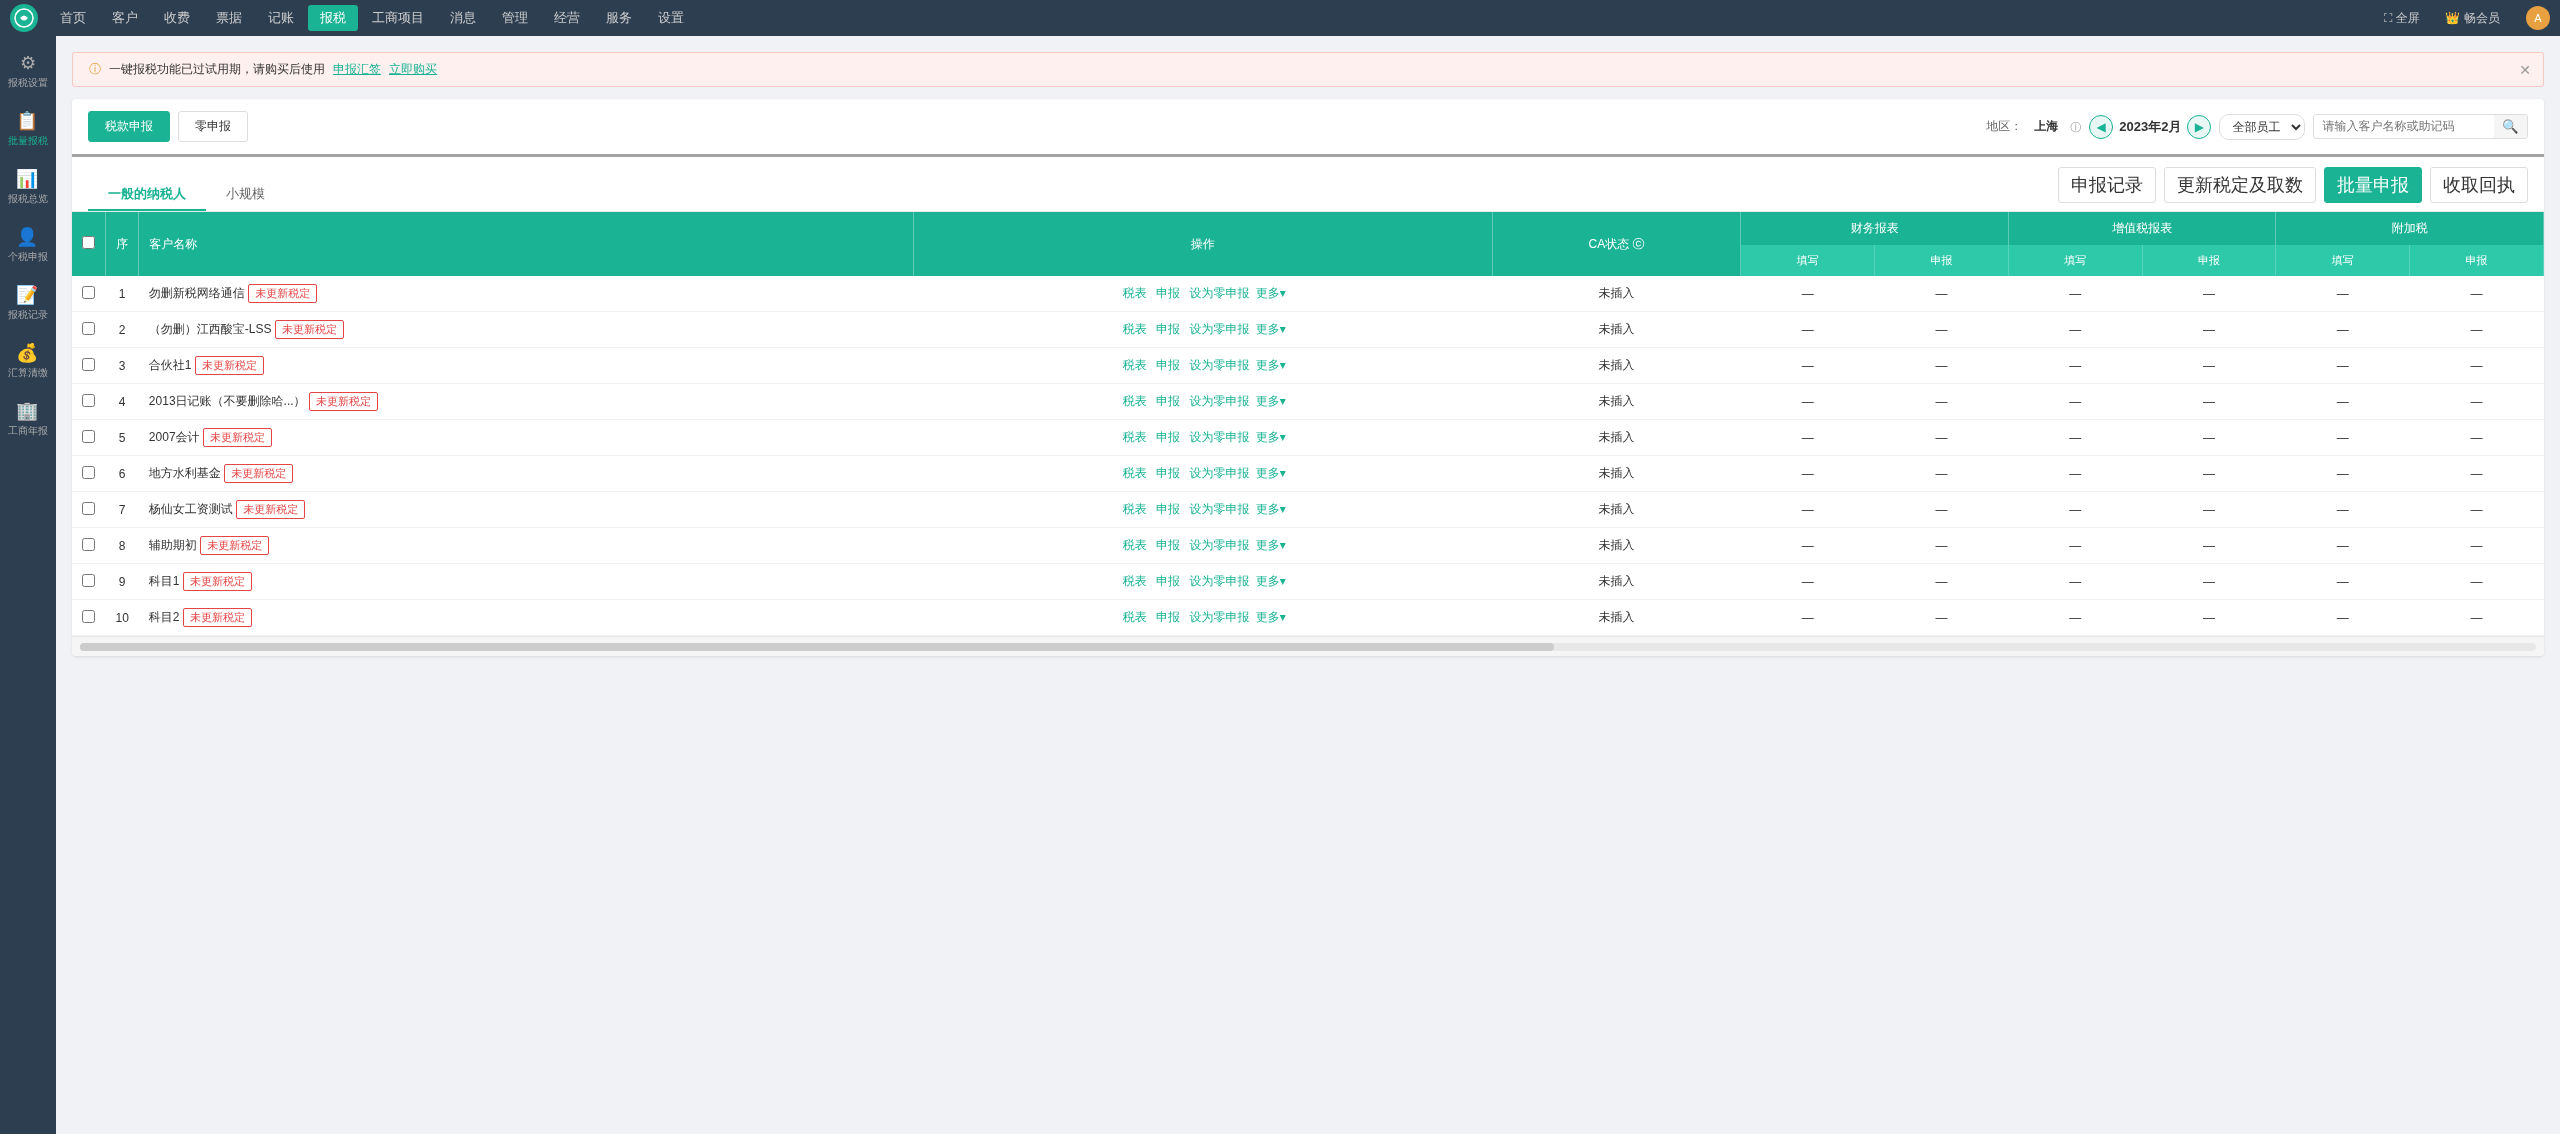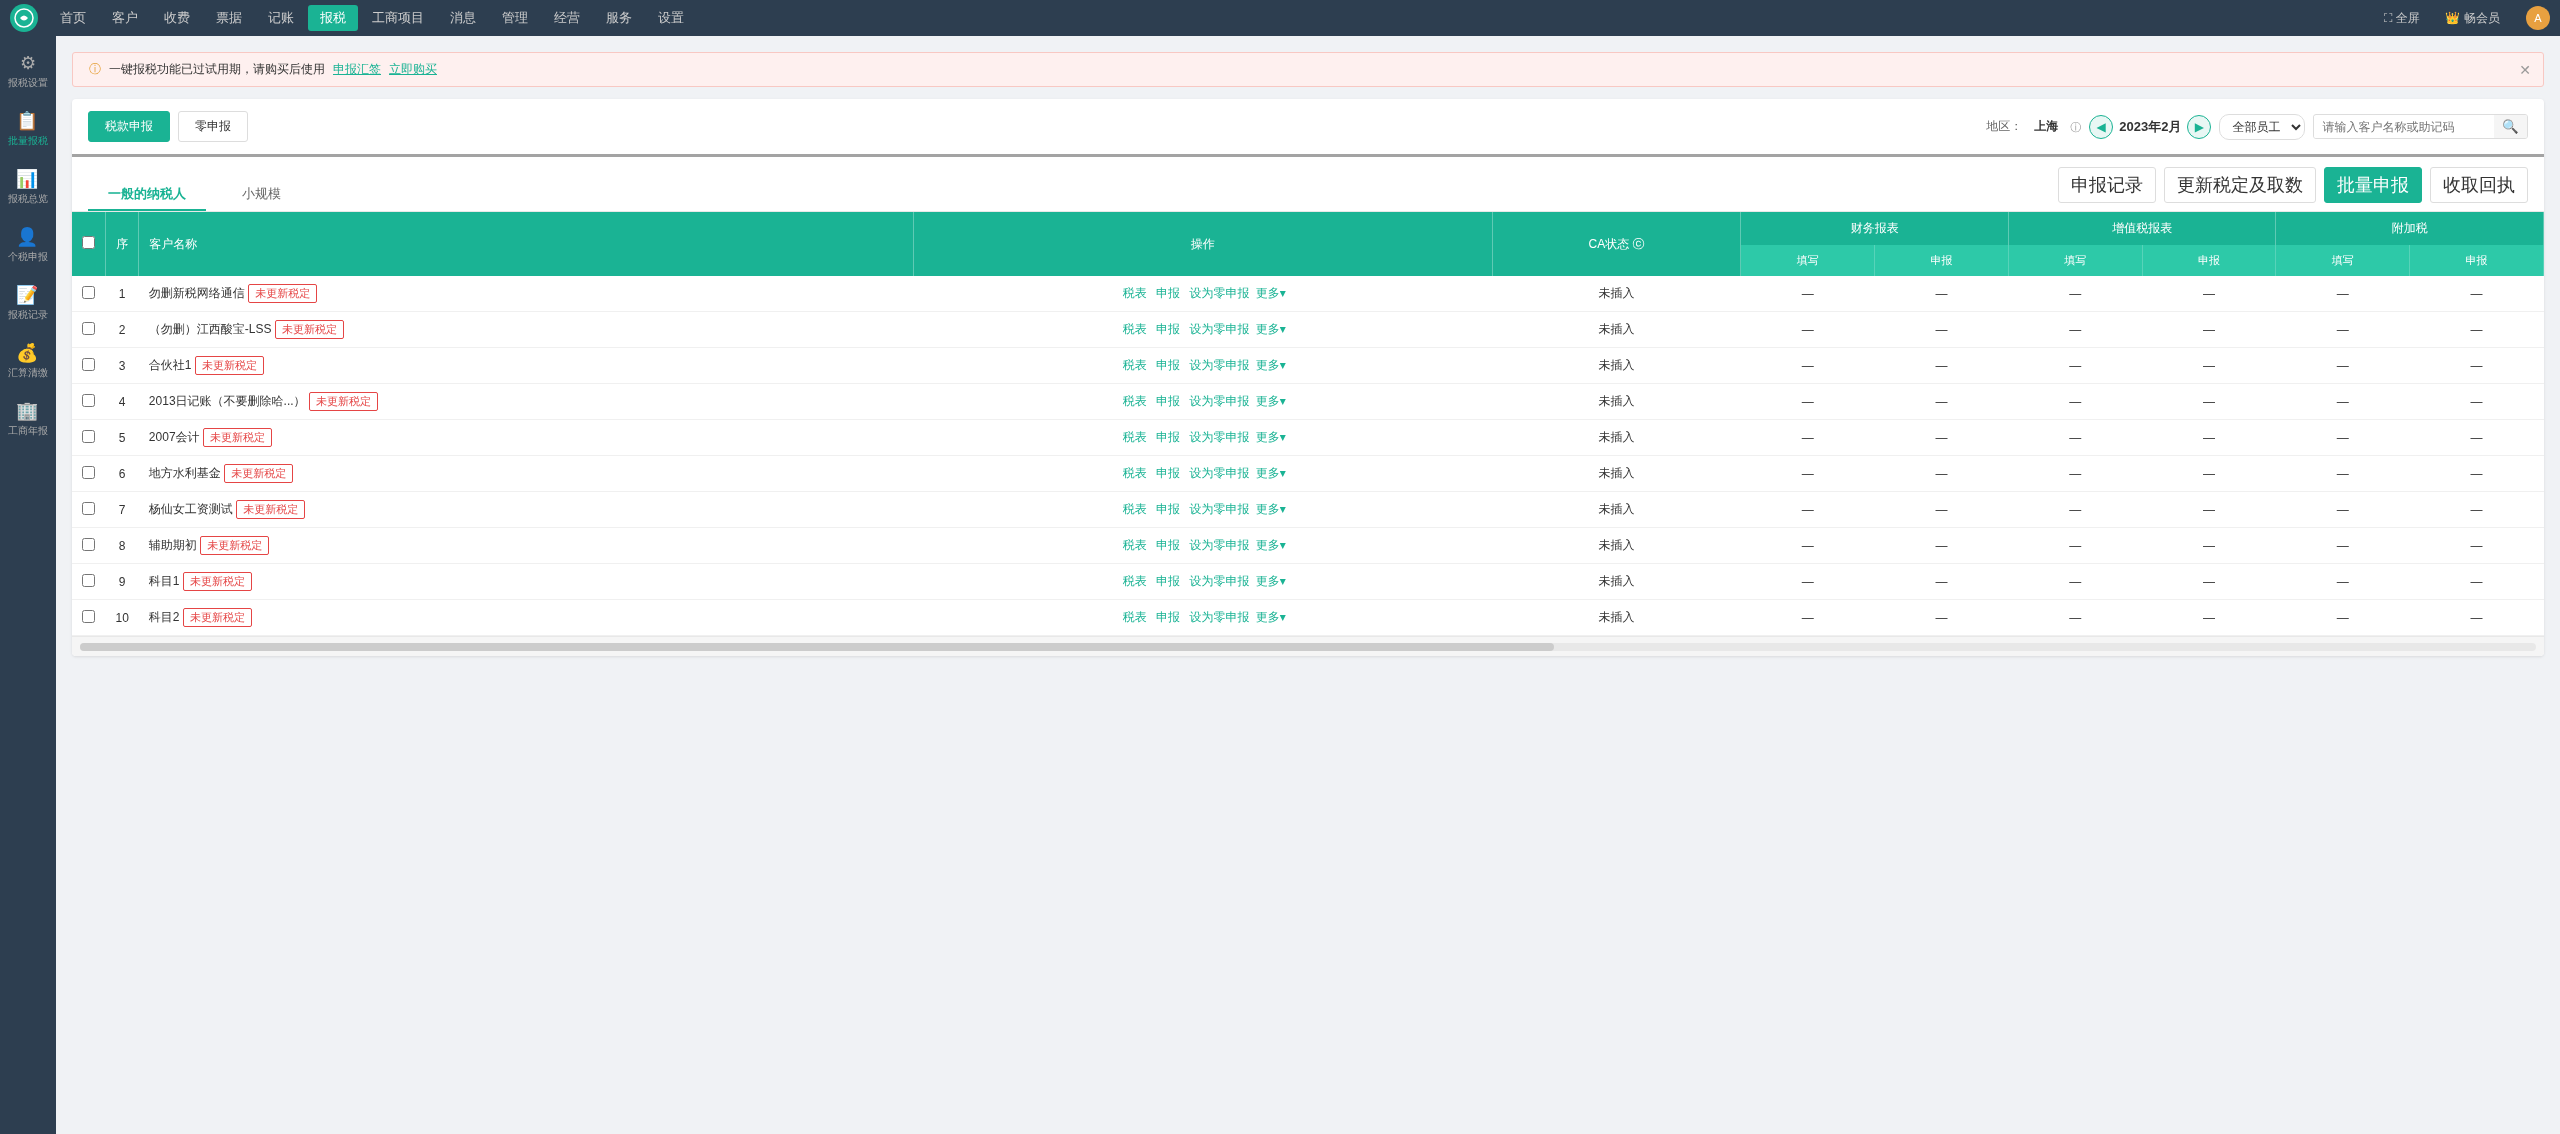--- a/index.html
+++ b/index.html
@@ -153,21 +153,21 @@
     .staff-select {
       padding: 4px 8px;
       border: 1px solid #ddd;
       border-radius: 10px;
       font-size: 12px;
       background: white;
       color: #333;
       cursor: pointer;
     }
     .search-box {
-      display: flex; align-items: center;
+      display: flex; align-items: flex-start;
       border: 1px solid #ddd;
       border-radius: 3px;
       overflow: hidden;
     }
     .search-box input {
       border: none; outline: none;
       padding: 4px 8px;
       font-size: 12px;
       width: 180px;
       color: #999;
@@ -177,21 +177,21 @@
       border: none;
       padding: 4px 8px;
       cursor: pointer;
       color: #666;
     }
 
     
     .sub-tabs {
       padding: 10px 16px 0;
       display: flex;
-      gap: 16px;
+      gap: 0;
       border-bottom: 1px solid #e8e8e8;
       align-items: flex-end;
     }
     .sub-tab {
       padding: 6px 20px;
       cursor: pointer;
       font-size: 13px;
       color: #666;
       border-bottom: 2px solid transparent;
     }

